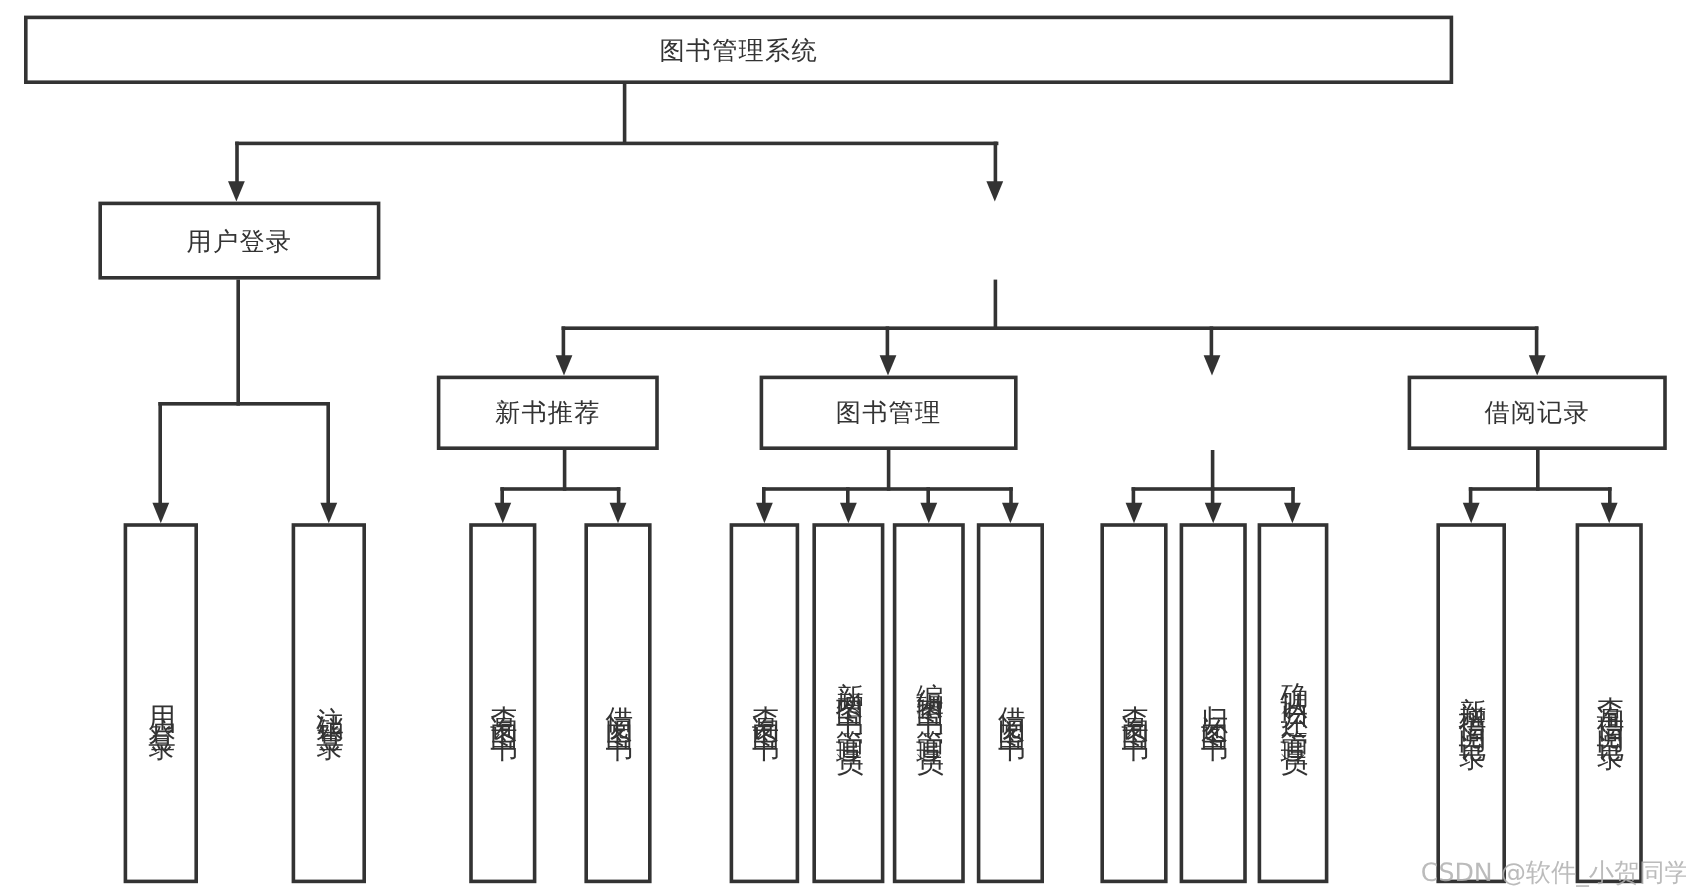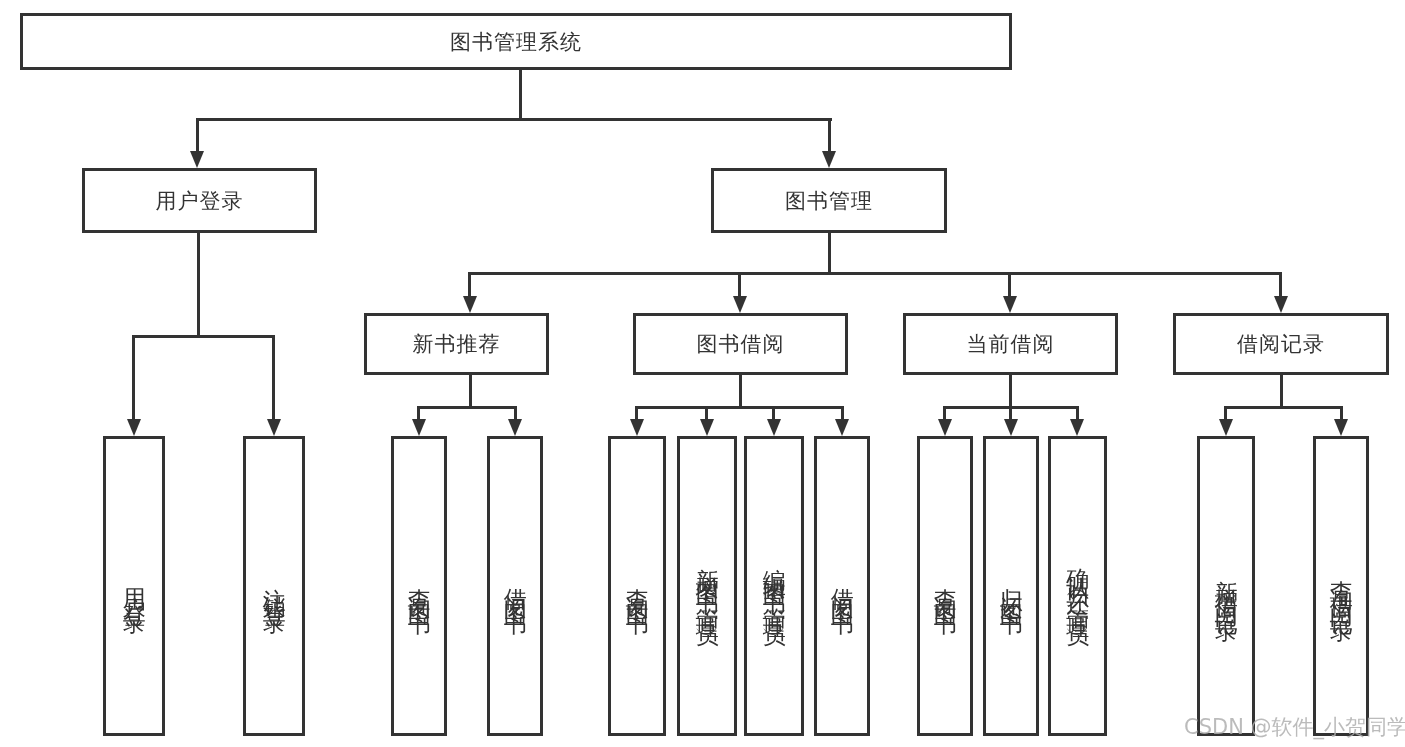--- a/index.html
+++ b/index.html
@@ -48,36 +48,33 @@
     opacity: 0.85;
     z-index: 5;
     white-space: nowrap;
   }
 </style>
 </head>
 <body>
 
 <div class="stage">
 
-  <div class="box hbox" style="left:20px; top:13px; width:992px; height:57px;">
+  <div class="box hbox" style="left:20px; top:13px; width:1191px; height:57px;">
     <span>图书管理系统</span>
   </div>
 
   <div class="line" style="left:519px; top:70px; width:3px; height:50px;"></div>
   <div class="line" style="left:196px; top:118px; width:636px; height:3px;"></div>
   <div class="line" style="left:196px; top:118px; width:3px; height:36px;"></div>
   <div class="arrow" style="left:190px; top:151px;"></div>
   <div class="line" style="left:828px; top:118px; width:3px; height:36px;"></div>
   <div class="arrow" style="left:822px; top:151px;"></div>
 
   <div class="box hbox" style="left:82px; top:168px; width:235px; height:65px;">
     <span>用户登录</span>
-  </div>
-  <div class="box hbox" style="left:711px; top:168px; width:236px; height:65px;">
-    <span>图书管理</span>
   </div>
 
   <div class="line" style="left:197px; top:233px; width:3px; height:105px;"></div>
   <div class="line" style="left:132px; top:335px; width:143px; height:3px;"></div>
   <div class="line" style="left:132px; top:335px; width:3px; height:86px;"></div>
   <div class="arrow" style="left:127px; top:419px;"></div>
   <div class="line" style="left:272px; top:335px; width:3px; height:86px;"></div>
   <div class="arrow" style="left:267px; top:419px;"></div>
 
   <div class="line" style="left:828px; top:233px; width:3px; height:41px;"></div>
@@ -88,24 +85,21 @@
   <div class="arrow" style="left:733px; top:296px;"></div>
   <div class="line" style="left:1008px; top:272px; width:3px; height:26px;"></div>
   <div class="arrow" style="left:1003px; top:296px;"></div>
   <div class="line" style="left:1279px; top:272px; width:3px; height:26px;"></div>
   <div class="arrow" style="left:1274px; top:296px;"></div>
 
   <div class="box hbox" style="left:364px; top:313px; width:185px; height:62px;">
     <span>新书推荐</span>
   </div>
   <div class="box hbox" style="left:633px; top:313px; width:215px; height:62px;">
-    <span>图书借阅</span>
-  </div>
-  <div class="box hbox" style="left:903px; top:313px; width:215px; height:62px;">
-    <span>当前借阅</span>
+    <span>图书管理</span>
   </div>
   <div class="box hbox" style="left:1173px; top:313px; width:216px; height:62px;">
     <span>借阅记录</span>
   </div>
 
   <div class="line" style="left:469px; top:375px; width:3px; height:34px;"></div>
   <div class="line" style="left:739px; top:375px; width:3px; height:34px;"></div>
   <div class="line" style="left:1009px; top:375px; width:3px; height:34px;"></div>
   <div class="line" style="left:1280px; top:375px; width:3px; height:34px;"></div>
 

